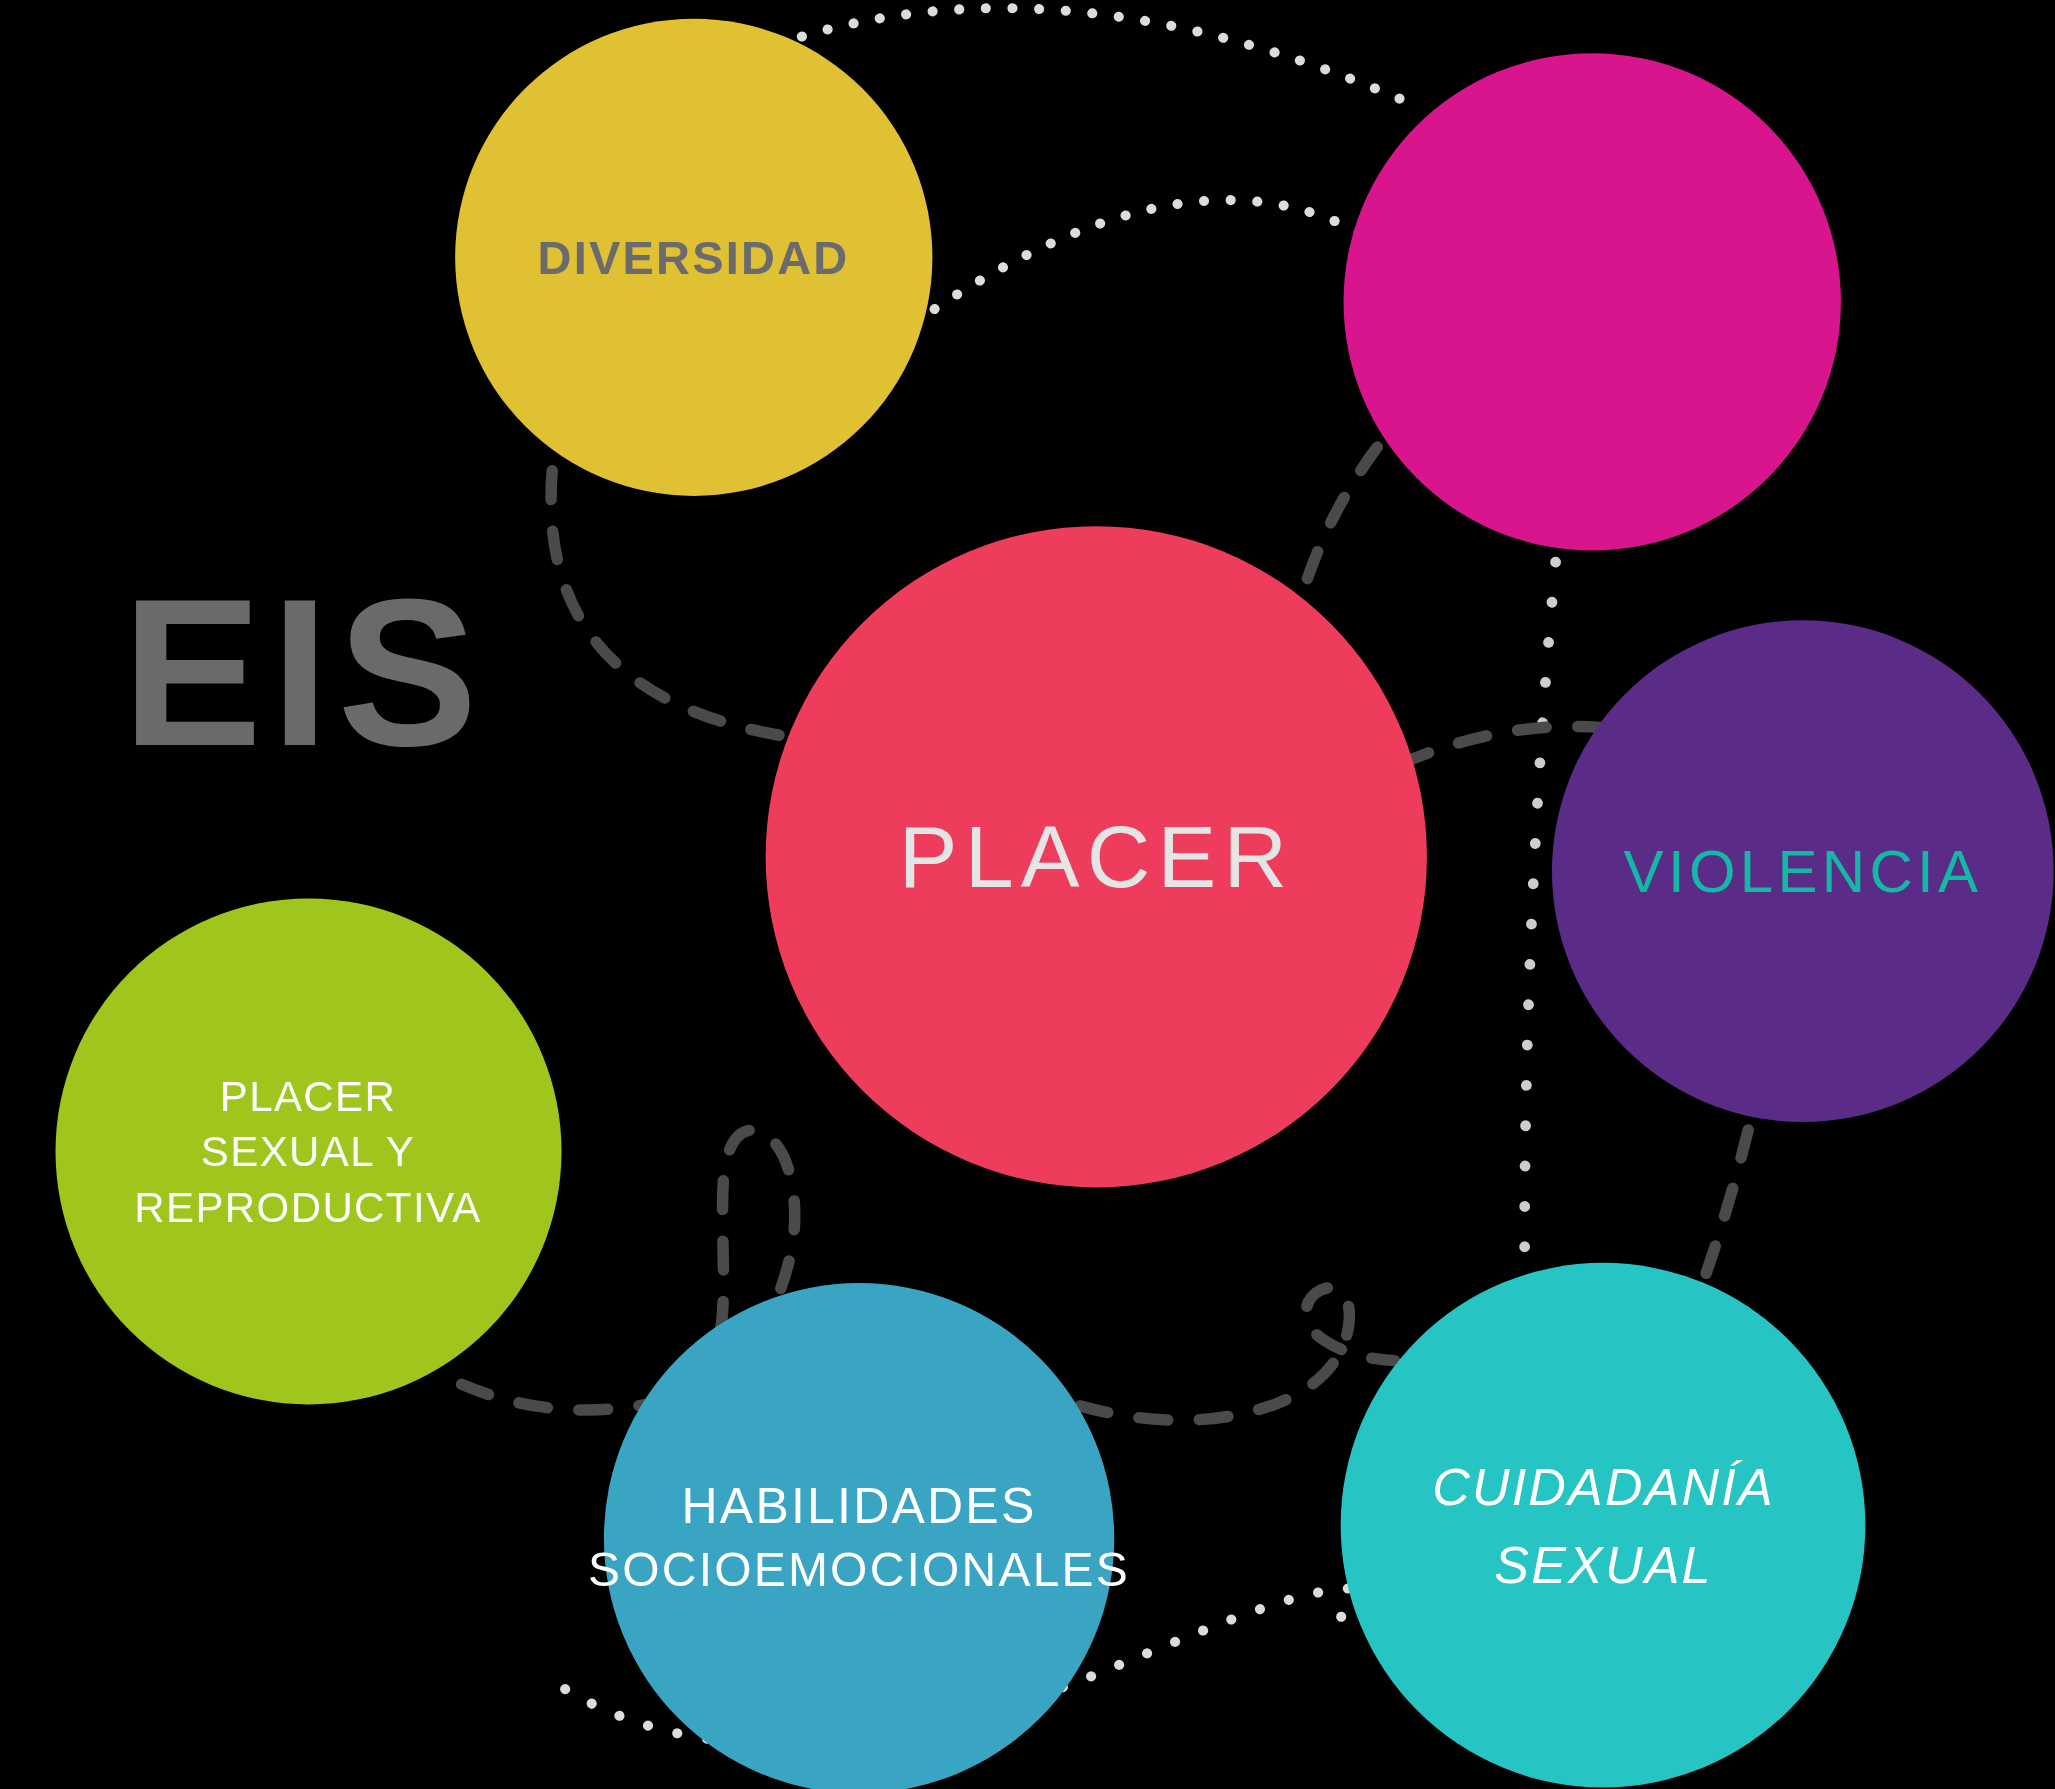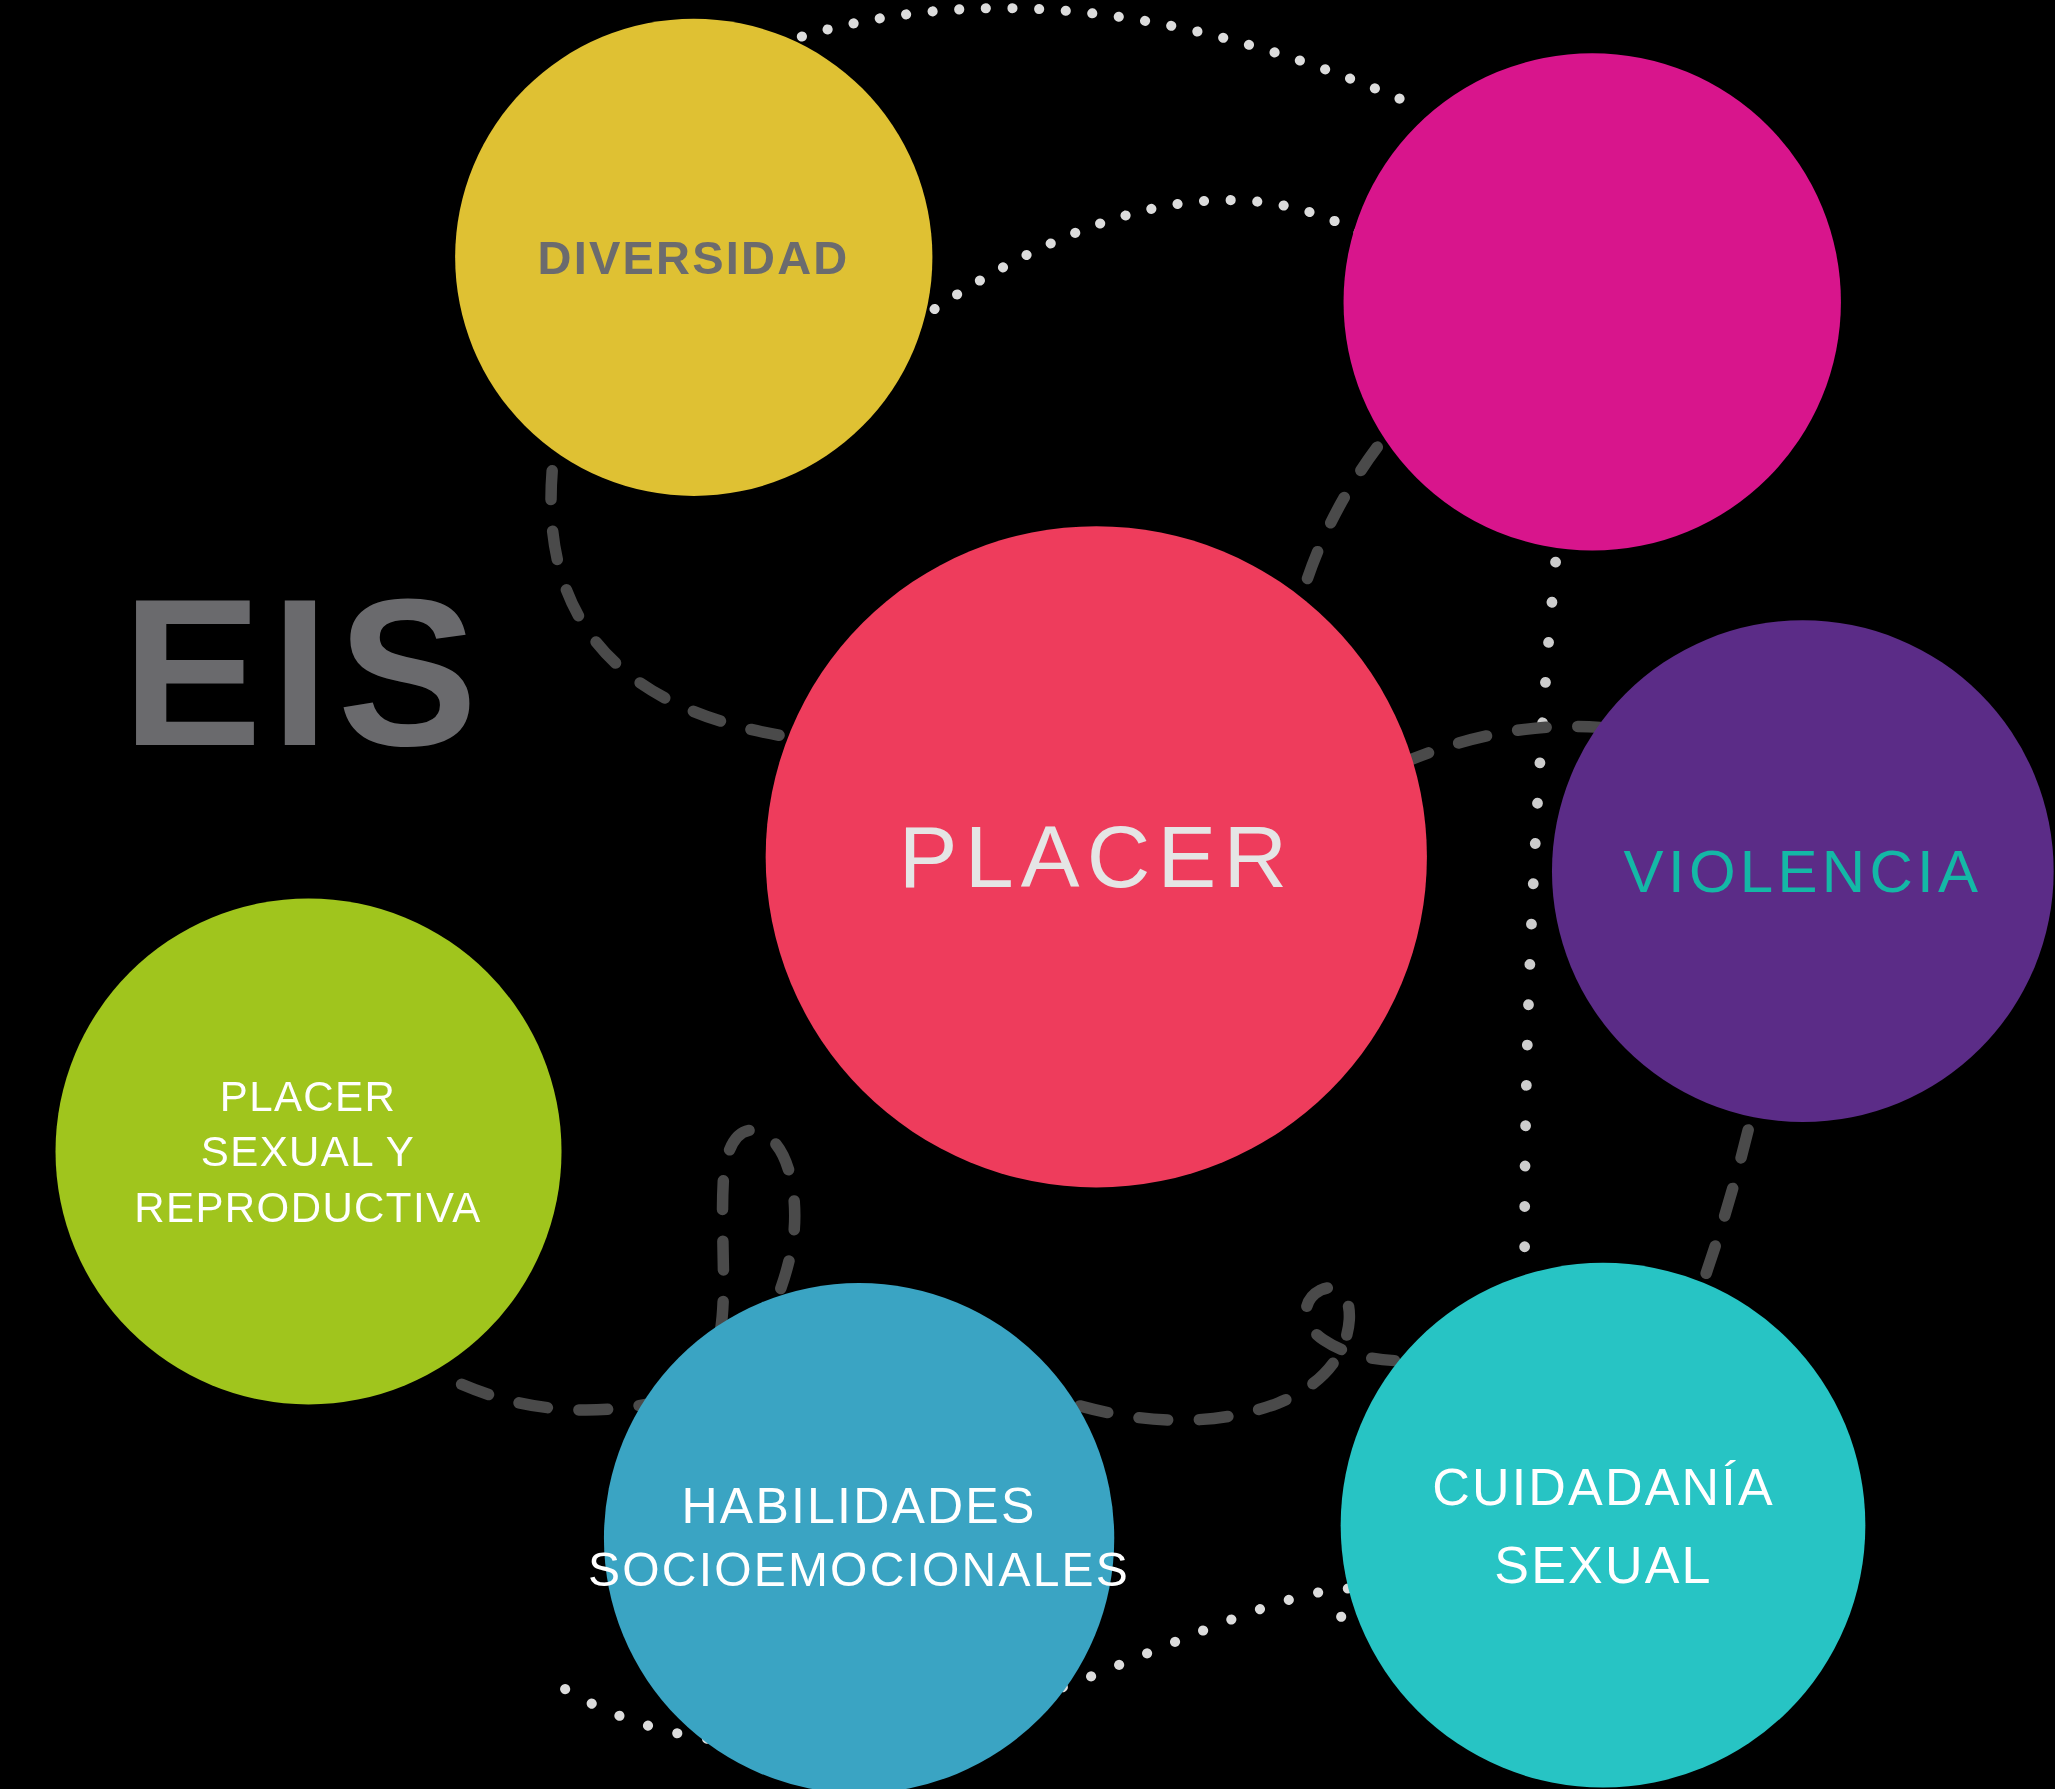--- a/index.html
+++ b/index.html
@@ -98,21 +98,21 @@
     <span>PLACER</span>
     <span>SEXUAL Y</span>
     <span>REPRODUCTIVA</span>
   </div>
 
   <div class="label lb-habilidades" style="color: rgb(255, 255, 255);">
     <span class="l1">HABILIDADES</span>
     <span class="l2">SOCIOEMOCIONALES</span>
   </div>
 
-  <div class="label lb-cuidadania" style="color: rgb(255, 255, 255);">
+  <div class="label lb-cuidadania" style="color: rgb(255, 255, 255); font-style: italic;">
     <span>CUIDADANÍA</span>
     <span>SEXUAL</span>
   </div>
 
   <div class="logo">
     <span style="color: rgb(106, 106, 109);">EIS</span>
   </div>
 
 </div>
 

